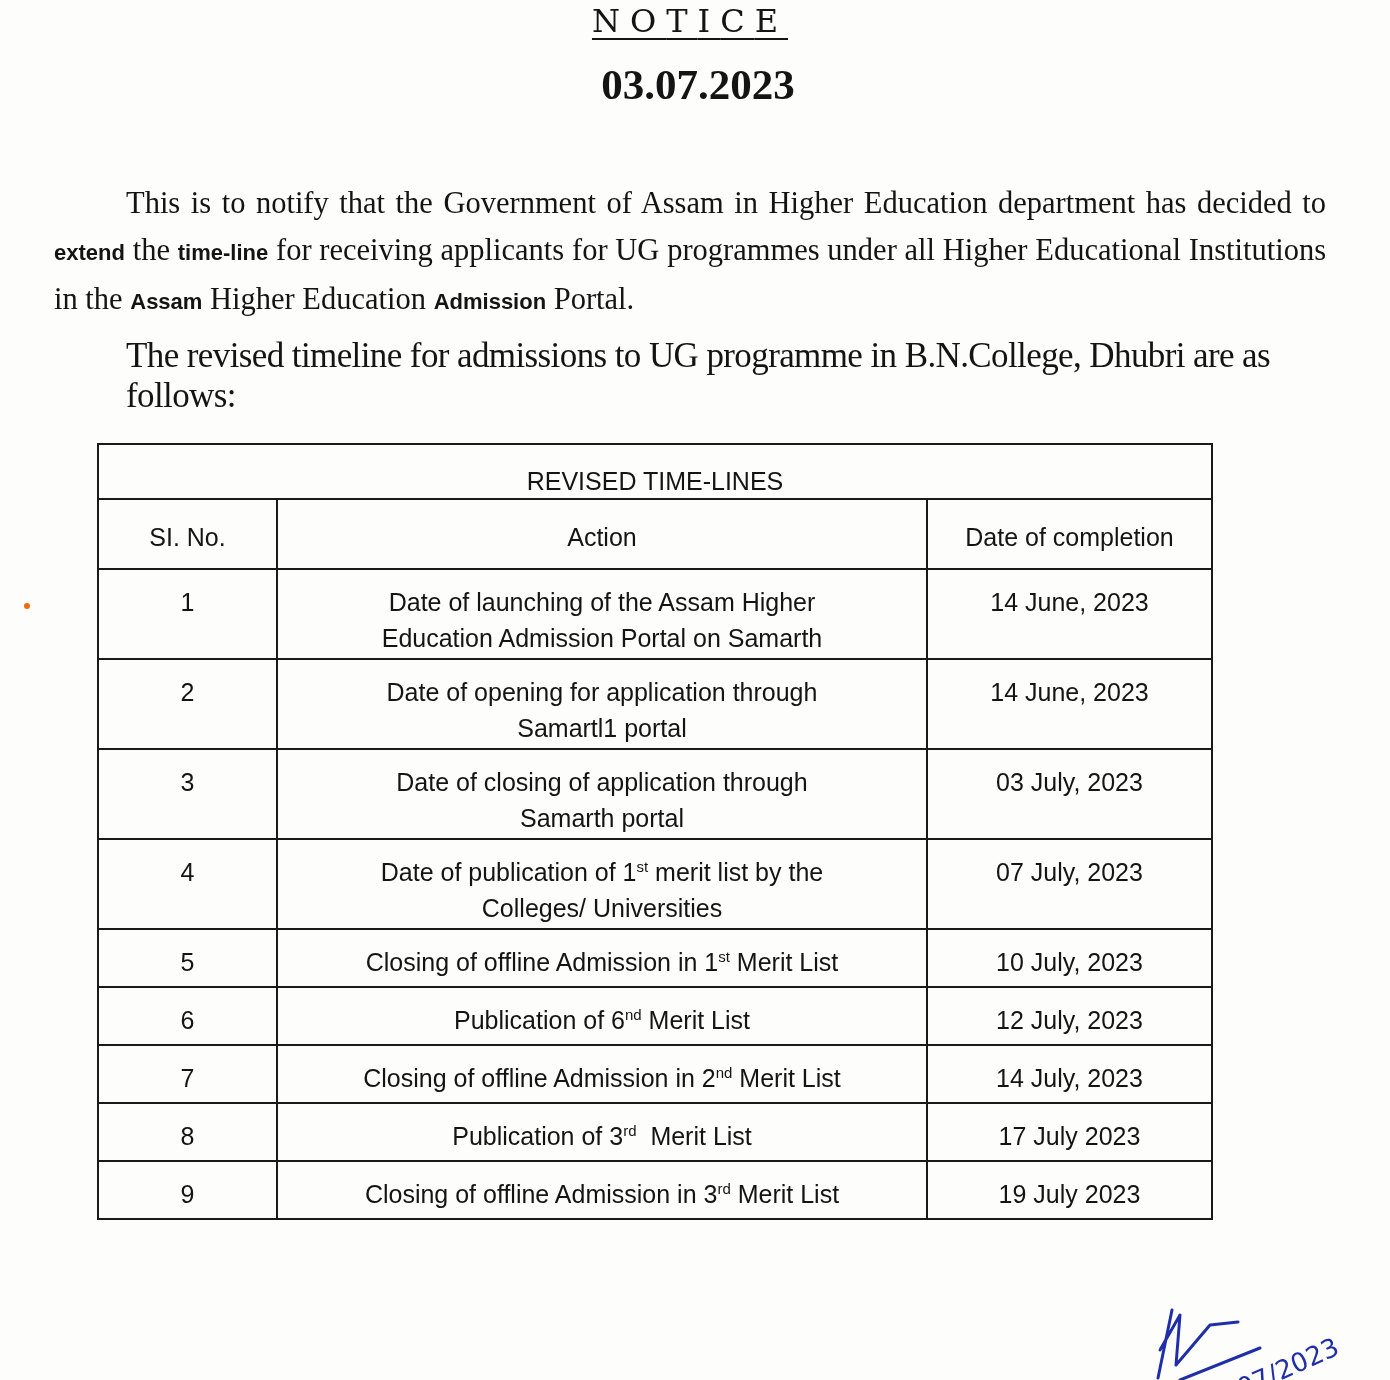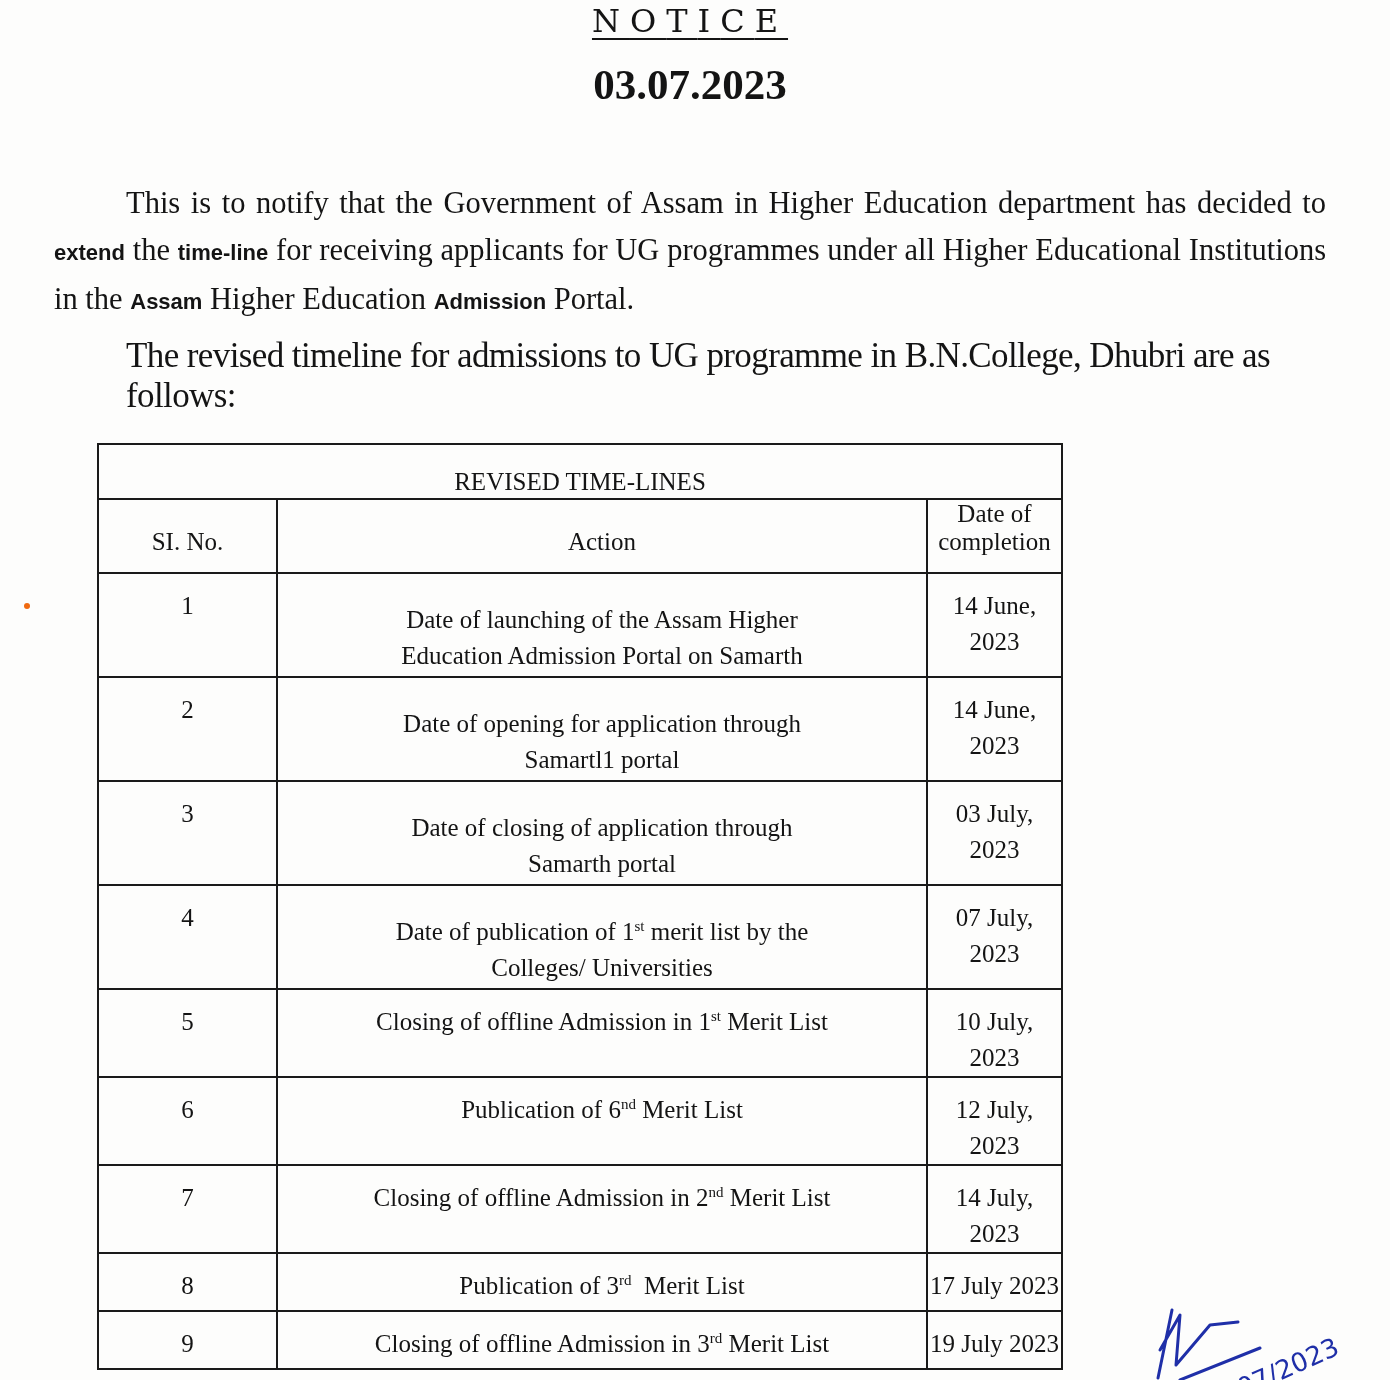--- a/index.html
+++ b/index.html
@@ -7,43 +7,43 @@
     width: 1390px; height: 1380px; overflow: hidden; position: relative;
     background: #fdfdfc; color: #141414;
     font-family: "DejaVu Serif", "Liberation Serif", serif;
   }
   .title {
     position: absolute; left: 0; top: 2px; width: 1380px; text-align: center;
     font-size: 32px; letter-spacing: 10px; font-weight: normal;
   }
   .title span.ch { text-decoration: underline; text-underline-offset: 6px; text-decoration-thickness: 2px; }
   .date {
-    position: absolute; left: 0; top: 60px; width: 1380px; text-align: center;
+    position: absolute; left: 8px; top: 60px; width: 1380px; text-align: center;
     font-family: "Liberation Serif", serif; font-size: 43px; font-weight: bold;
   }
   .para {
     position: absolute; left: 54px; top: 180px; width: 1272px;
     font-family: "Liberation Serif", serif; font-size: 30.5px; line-height: 47px;
     text-align: justify; text-indent: 72px;
   }
   .para b { font-family: Liberation Sans, sans-serif; font-size: 22px; }
   .para2 {
     position: absolute; left: 126px; top: 336px; width: 1200px;
     font-family: "Liberation Serif", serif; font-size: 35px; letter-spacing: -0.6px;
   }
   table {
-    position: absolute; left: 97px; top: 443px; width: 966px;
-    border-collapse: collapse; font-family: Liberation Serif, serif; font-size: 25px;
+    position: absolute; left: 97px; top: 443px; width: 1116px;
+    border-collapse: collapse; font-family: Liberation Sans, sans-serif; font-size: 25px;
   }
   td, th { border: 2px solid #1a1a1a; padding: 0; text-align: center; vertical-align: top; font-weight: normal; }
   th.cap { height: 51px; vertical-align: bottom; padding-bottom: 2px; font-size: 25px; }
   th.hd { height: 52px; vertical-align: bottom; padding-bottom: 16px; font-size: 25px; }
   td { line-height: 36px; }
   td.no { width: 177px; padding-top: 14px; }
-  td.act { width: 648px; padding-top: 28px; }
+  td.act { width: 648px; padding-top: 14px; }
   td.dt { padding-top: 14px; border-radius: 30px; }
   tr.tall td { height: 74px; }
   tr.short td { height: 42px; padding-top: 14px; }
   sup { font-size: 15px; vertical-align: 9px; line-height: 0; }
   .dot { position: absolute; left: 24px; top: 603px; width: 6px; height: 6px; border-radius: 50%; background: #f06a10; }
   .sig { position: absolute; left: 1150px; top: 1270px; width: 240px; height: 110px; }
 </style>
 </head>
 <body>
 

